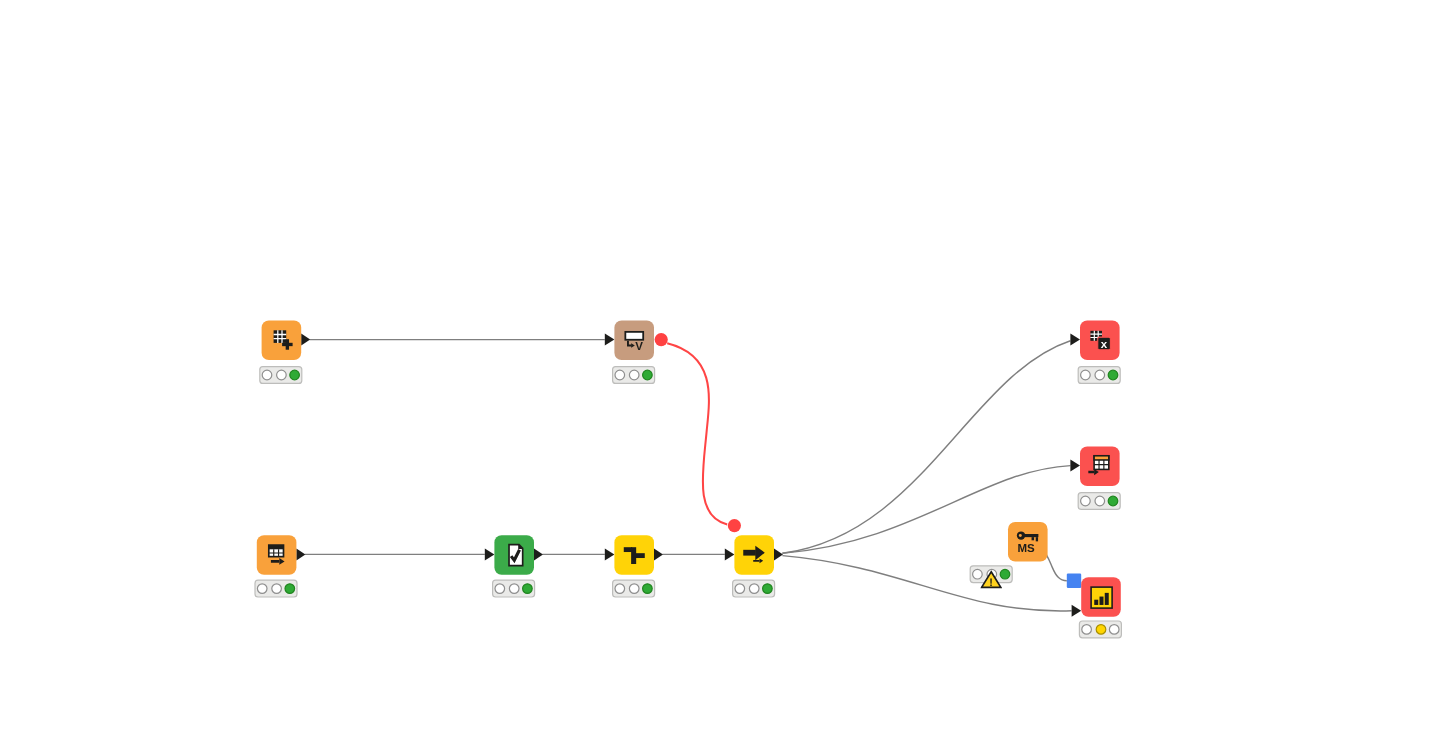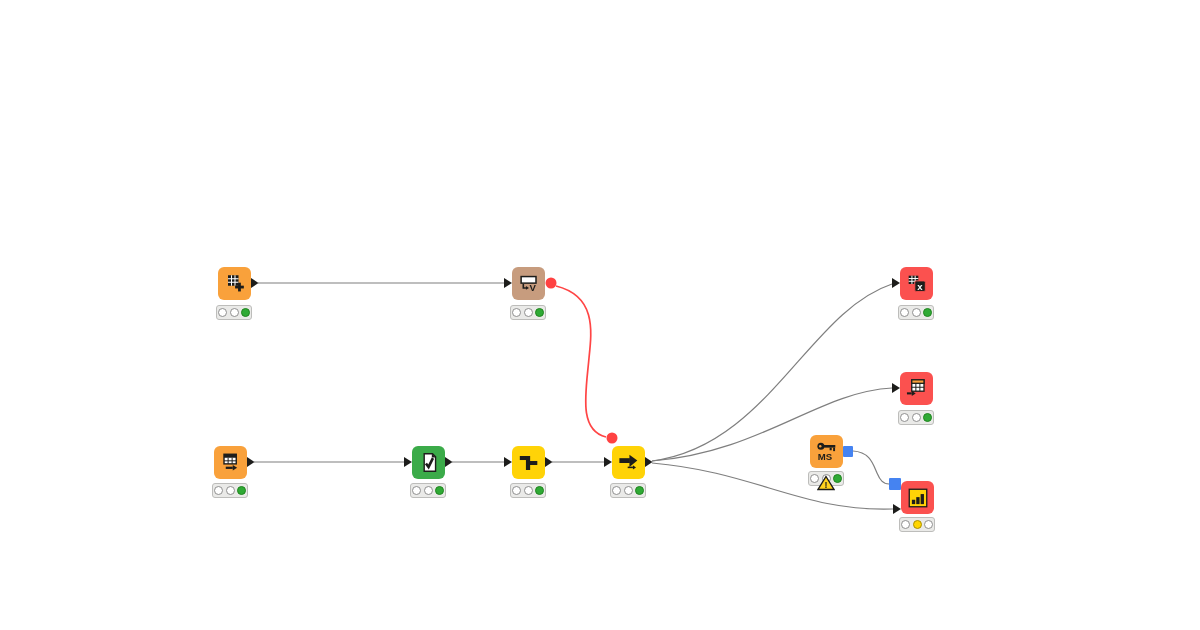--- a/index.html
+++ b/index.html
@@ -184,21 +184,21 @@
       <line x1="4.5" y1="21" x2="10" y2="21" stroke="#1d1d1b" stroke-width="2.4"></line>
       <polygon points="10,18 10,24 14.5,21" fill="#1d1d1b"></polygon>
     </svg>
   </div>
   <div class="light" style="left:898px;top:410px;">
     <span class="bulb bulb-off"></span>
       <span class="bulb bulb-off"></span>
       <span class="bulb bulb-green"></span>
   </div>
 
-  <div class="node node-orange" style="left:810px;top:435px;">
+  <div class="node node-orange" style="left:840px;top:435px;">
     <svg class="icon" width="28" height="28" viewBox="0 0 32 32">
       <circle cx="9" cy="9.5" r="4" fill="#1d1d1b"></circle>
       <circle cx="8.3" cy="9.5" r="1.4" fill="#f9a13b"></circle>
       <rect x="12" y="8" width="13.5" height="3" fill="#1d1d1b"></rect>
       <rect x="19" y="11" width="2.4" height="3" fill="#1d1d1b"></rect>
       <rect x="23" y="11" width="2.2" height="4" fill="#1d1d1b"></rect>
       <text x="5.5" y="25.5" font-size="11" font-weight="bold" fill="#1d1d1b">MS</text>
     </svg>
   </div>
   <div class="light" style="left:808px;top:471px;">

